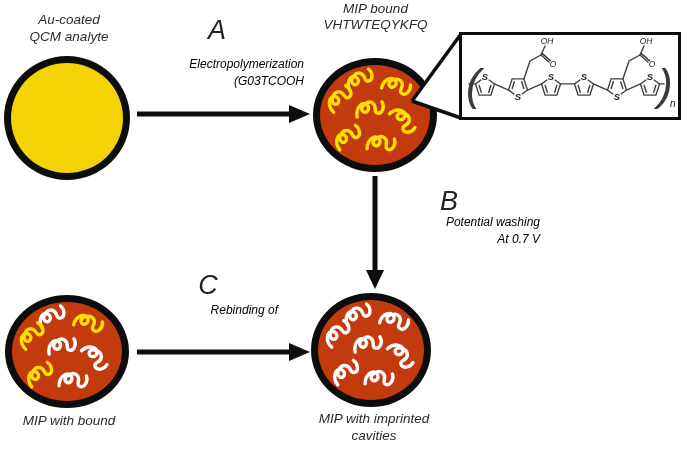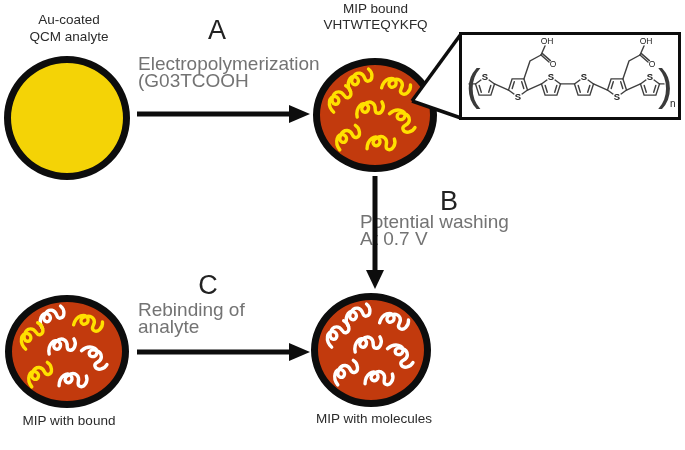--- a/index.html
+++ b/index.html
@@ -1,23 +1,23 @@
 <!DOCTYPE html>
 <html><head>
 <meta charset="utf-8">
 <style>
   html,body{margin:0;padding:0;background:#fff;}
   .stage{
     position:relative;width:685px;height:450px;background:#fff;overflow:hidden;
-    font-family:"Liberation Sans", sans-serif;color:#262626;
+    font-family:"Liberation Sans", sans-serif;color:#262626;font-style:italic;
   }
   .lbl{position:absolute;text-align:center;font-size:13.5px;line-height:17px;color:#2b2b2b;}
   .lbl.tight{line-height:15.5px;}
   .step-letter{position:absolute;text-align:center;font-size:27px;font-weight:400;color:#222;}
-  .step-text{position:absolute;text-align:left;font-size:19px;line-height:16.5px;color:#737373;}
+  .step-text{position:absolute;text-align:right;font-size:12px;line-height:16.5px;color:#000000;}
   .circle{position:absolute;border-radius:50%;border:7px solid #0d0d0d;box-sizing:border-box;}
   .circle.gold{left:4px;top:56px;width:126px;height:124px;}
   .circle.brick-top{left:313px;top:58px;width:124px;height:114px;}
   .circle.brick-bl{left:5px;top:295px;width:124px;height:113px;}
   .circle.brick-br{left:311px;top:293px;width:120px;height:114px;}
   .sq{position:absolute;width:34px;height:30px;}
   .sq svg{display:block;width:100%;height:100%;}
   .sq1{left:25px;top:0px;transform:rotate(-8deg);}
   .sq2{left:61px;top:8px;transform:rotate(38deg);}
   .sq3{left:5px;top:18px;transform:rotate(-22deg);}
@@ -51,38 +51,38 @@
   <div class="lbl tight" style="left:298px;top:1px;width:155px;">
     <div>MIP bound</div>
     <div>VHTWTEQYKFQ</div>
   </div>
 
   <div class="lbl" style="left:0;top:412px;width:138px;">
     <div>MIP with bound</div>
   </div>
 
   <div class="lbl" style="left:294px;top:410px;width:160px;">
-    <div>MIP with molecules</div>
+    <div>MIP with imprinted</div>
+    <div>cavities</div>
   </div>
 
   <div class="step-letter" style="left:193px;top:15px;width:48px;">A</div>
   <div class="step-letter" style="left:425px;top:186px;width:48px;">B</div>
   <div class="step-letter" style="left:184px;top:270px;width:48px;">C</div>
 
   <div class="step-text" style="left:138px;top:56px;width:166px;">
     <div>Electropolymerization</div>
     <div>(G03TCOOH</div>
   </div>
   <div class="step-text" style="left:360px;top:214px;width:180px;">
     <div>Potential washing</div>
     <div>At 0.7 V</div>
   </div>
   <div class="step-text" style="left:138px;top:302px;width:140px;">
     <div>Rebinding of</div>
-    <div>analyte</div>
   </div>
 
   <svg class="arrow" style="left:137px;top:103px;" width="174" height="22">
     <line x1="0" y1="11" x2="153" y2="11" stroke="#0d0d0d" stroke-width="5"></line>
     <polygon points="152,2 152,20 173,11" fill="#0d0d0d"></polygon>
   </svg>
   <svg class="arrow" style="left:364px;top:176px;" width="22" height="114">
     <line x1="11" y1="0" x2="11" y2="95" stroke="#0d0d0d" stroke-width="5"></line>
     <polygon points="2,94 20,94 11,113" fill="#0d0d0d"></polygon>
   </svg>

